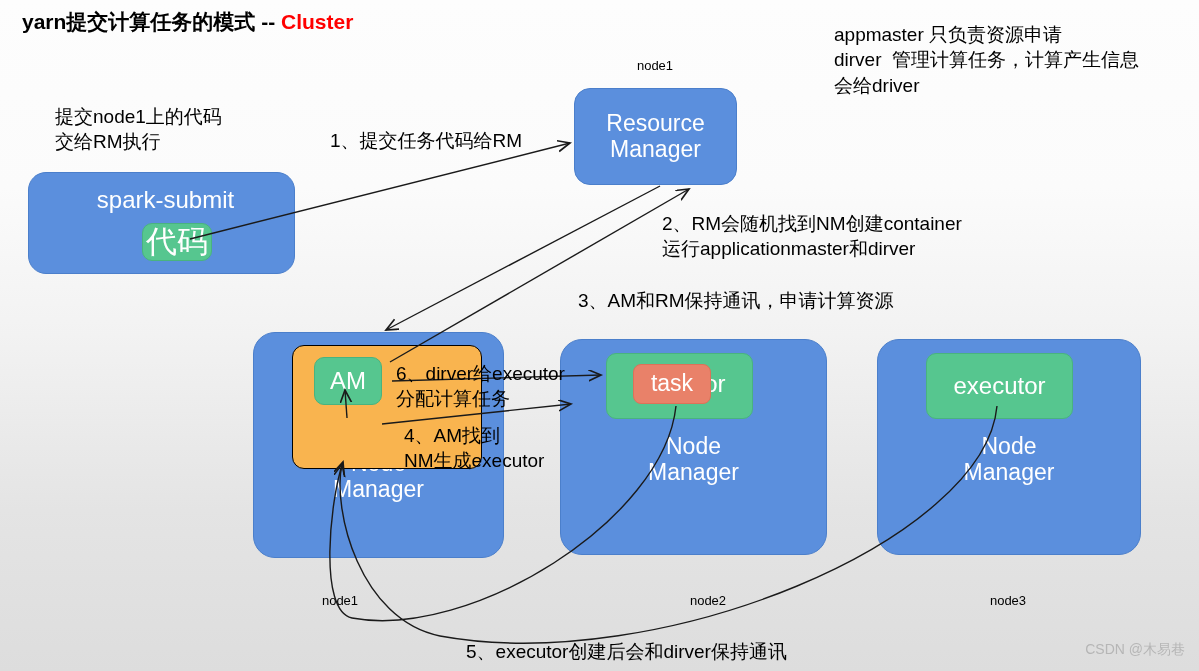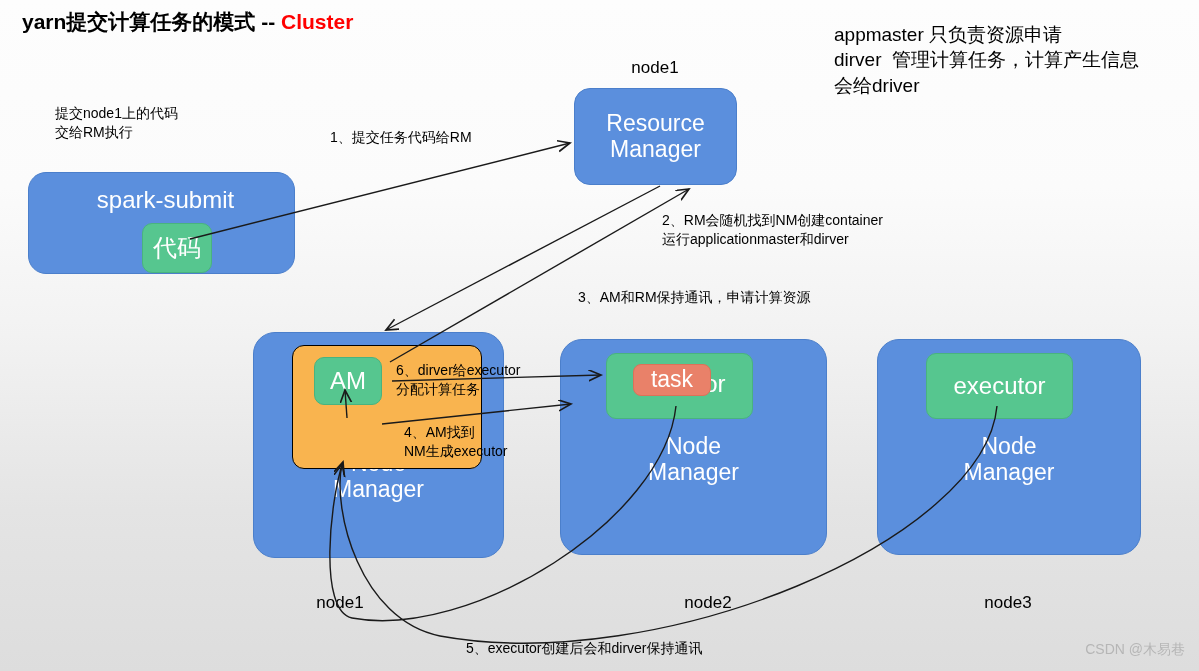--- a/index.html
+++ b/index.html
@@ -28,21 +28,21 @@
     color: #000;
     white-space: nowrap;
     letter-spacing: 0px;
   }
   #title .accent { color: #ff0000; font-weight: bold; }
   #title .dash { color: #000; font-weight: bold; }
 
   
   .note {
     position: absolute;
-    font-size: 14px;
+    font-size: 19px;
     color: #000;
     line-height: 1.33;
     white-space: pre;
   }
 
   
   .box {
     position: absolute;
     box-sizing: border-box;
     display: flex;
@@ -83,21 +83,21 @@
     left: 0;
     right: 0;
     text-align: center;
     color: #ffffff;
     font-size: 23px;
     line-height: 1.15;
   }
 
   .nodecaption {
     position: absolute;
-    font-size: 17px;
+    font-size: 13px;
     color: #000;
     text-align: center;
     white-space: nowrap;
   }
 
   
   #arrows {
     position: absolute;
     left: 0;
     top: 0;
@@ -144,21 +144,21 @@
 
   <div class="note" style="left:466px; top:639px;">5、executor创建后会和dirver保持通讯</div>
 
   <div class="note" style="left:396px; top:361px; z-index:7;">6、dirver给executor
 分配计算任务</div>
 
   <div class="nodecaption" style="left:595px; top:58px; width:120px;">node1</div>
 
   <div class="box blue" style="left:28px; top:172px; width:267px; height:102px; border-radius:18px; display:block;">
     <div style="position:absolute; left:0; right:0; top:14px; text-align:center; font-size:24px; color:#fff;padding-left:8px;">spark-submit</div>
-    <div class="box green" style="left:113px; top:50px; width:70px; height:50px; font-size:24px;">
+    <div class="box green" style="left:113px; top:50px; width:70px; height:38px; font-size:31px;">
       <span>代码</span>
     </div>
   </div>
 
   <div class="box blue" style="left:574px; top:88px; width:163px; height:97px; font-size:23px; border-radius:16px;">
     <span style="white-space:pre;">Resource
 Manager</span>
   </div>
 
   <div class="box blue nodebox" style="left:253px; top:332px; width:251px; height:226px;">
@@ -171,21 +171,21 @@
       </div>
     </div>
   </div>
   <div class="nodecaption" style="left:280px; top:593px; width:120px;">node1</div>
 
   <div class="box blue nodebox" style="left:560px; top:339px; width:267px; height:216px;">
     <div class="nm-label" style="top:93px; white-space:pre;">Node
 Manager</div>
     <div class="box green" style="left:45px; top:13px; width:147px; height:66px; font-size:24px; display:block;">
       <div style="position:absolute; left:0; right:0; top:17px; text-align:center; color:#fff;">executor</div>
-      <div class="box red" style="left:26px; top:10px; width:78px; height:32px; font-size:23px;">
+      <div class="box red" style="left:26px; top:10px; width:78px; height:40px; font-size:23px;">
         <span>task</span>
       </div>
     </div>
   </div>
   <div class="nodecaption" style="left:648px; top:593px; width:120px;">node2</div>
 
   <div class="box blue nodebox" style="left:877px; top:339px; width:264px; height:216px;">
     <div class="nm-label" style="top:93px; white-space:pre;">Node
 Manager</div>
     <div class="box green" style="left:48px; top:13px; width:147px; height:66px; font-size:24px;">

